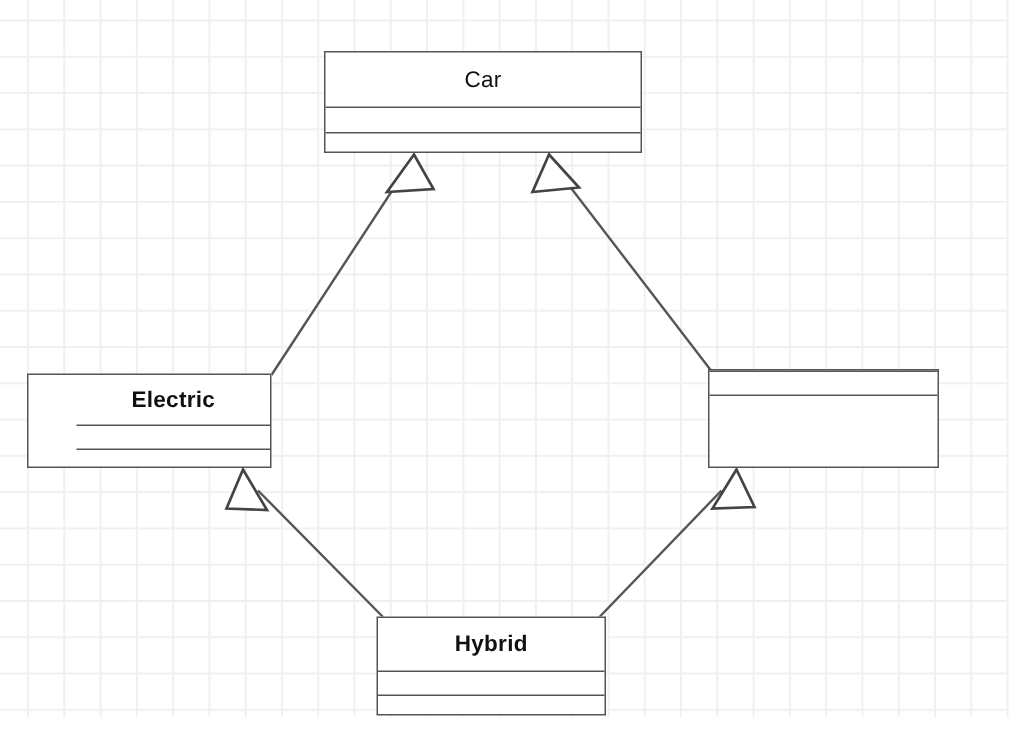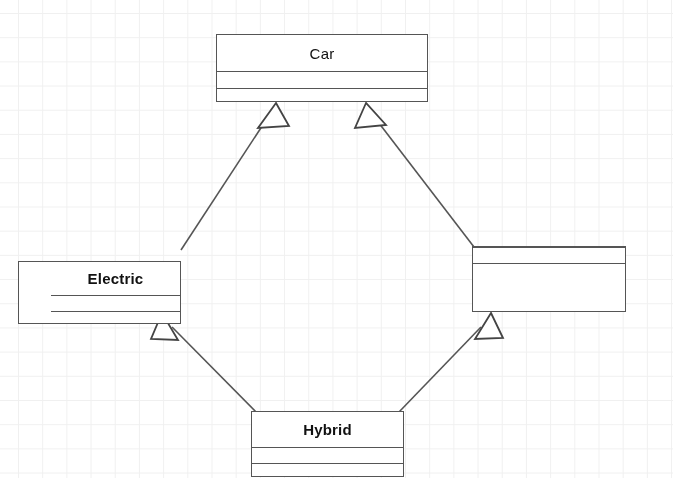--- a/index.html
+++ b/index.html
@@ -80,21 +80,21 @@
       <polygon points="491,313 475,339 503,338" fill="#ffffff" stroke="#444444" stroke-width="1.8" stroke-linejoin="miter"></polygon>
     </g>
   </svg>
 
   <div class="uml-class" style="left:216px; top:34px; width:212px; height:68px;">
     <div class="cmp-name" style="height:36px;">Car</div>
     <div class="cmp-attrs" style="height:16px;"></div>
     <div class="cmp-ops" style="height:15px;"></div>
   </div>
 
-  <div class="uml-class" style="left:18px; top:261px; width:163px; height:63px;padding-left:32px;">
+  <div class="uml-class" style="left:18px; top:249px; width:163px; height:63px;padding-left:32px;">
     <div class="cmp-name bold" style="height:33px;">Electric</div>
     <div class="cmp-attrs" style="height:15px;"></div>
     <div class="cmp-ops" style="height:14px;"></div>
   </div>
 
   <div class="uml-class" style="left:472px; top:246px; width:154px; height:66px;">
     <div class="cmp-attrs" style="height:15px;"></div>
     <div class="cmp-ops" style="height:15px;"></div>
   </div>
 

